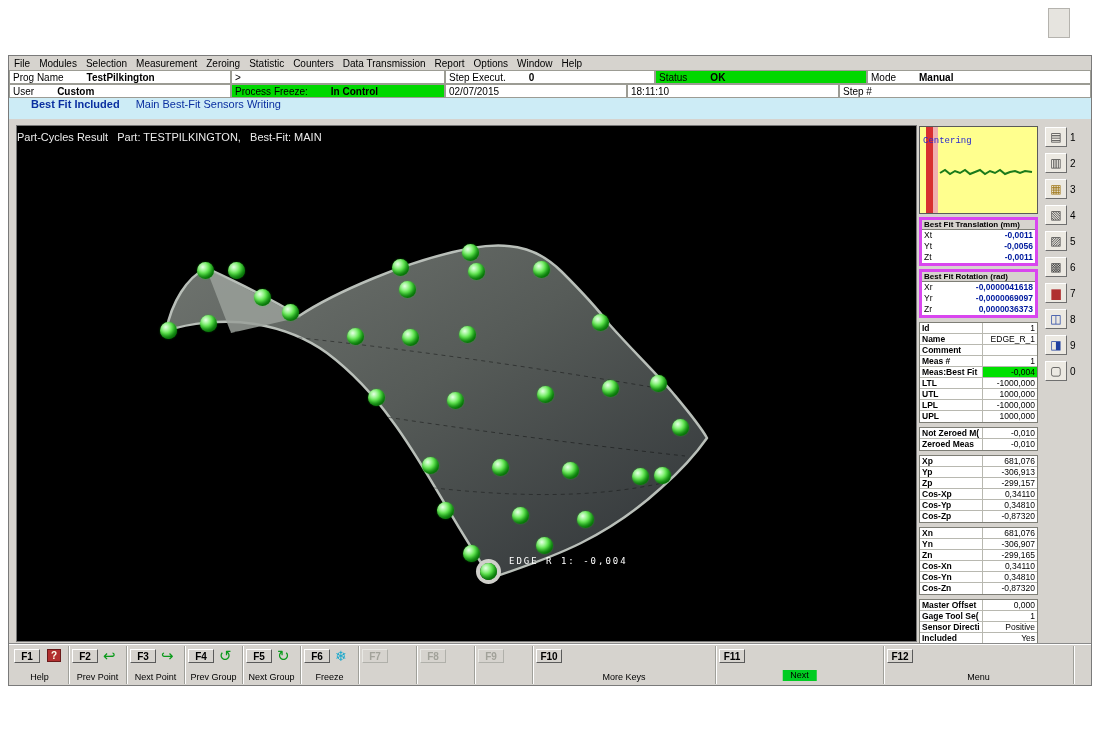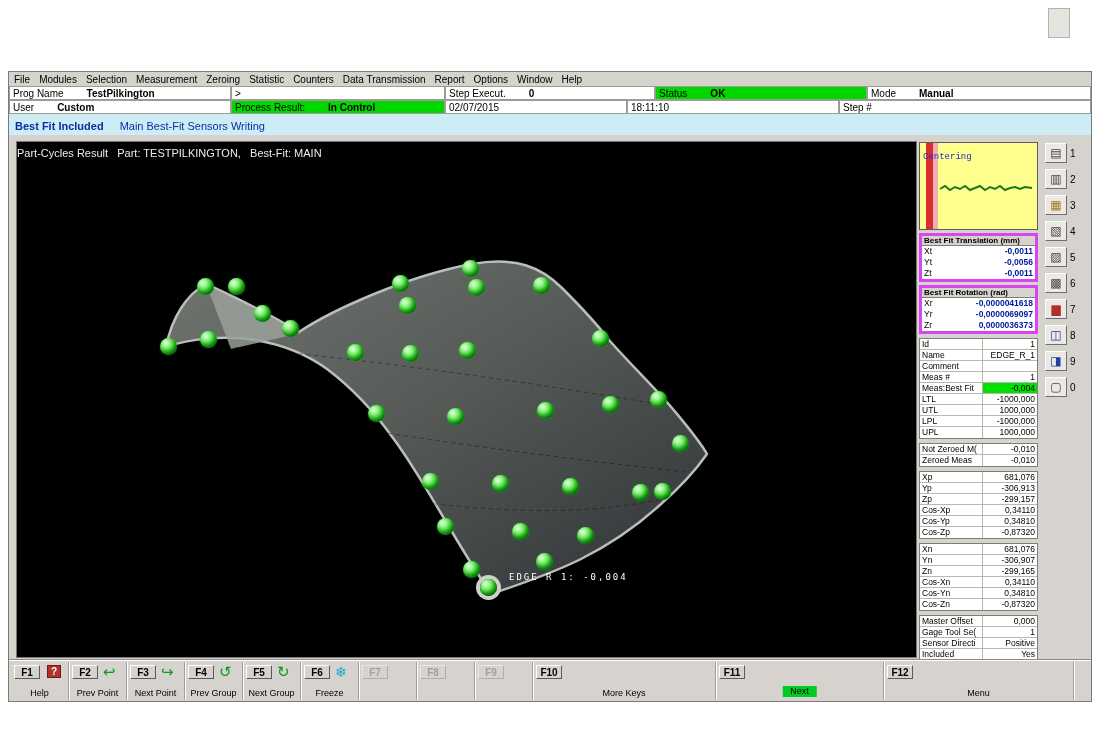--- a/index.html
+++ b/index.html
@@ -1,31 +1,31 @@
 <!DOCTYPE html>
 <html><head>
 <meta charset="utf-8">
 <style>
   * { margin:0; padding:0; box-sizing:border-box; }
   body { width:1100px; height:733px; background:#fff; font-family:"Liberation Sans", sans-serif; overflow:hidden; }
   .page { position:relative; width:1100px; height:733px; background:#fff; }
   .scroll-frag { position:absolute; right:30px; top:8px; width:22px; height:30px; background:#e6e4df; border:1px solid #b5b3ae; }
 
-  .app { position:absolute; left:8px; top:55px; width:1084px; height:631px; background:#d6d3ce; border:1px solid #7a7a7a;margin-top:16px; }
+  .app { position:absolute; left:8px; top:55px; width:1084px; height:631px; background:#d6d3ce; border:1px solid #7a7a7a; }
 
   .menubar { position:absolute; left:0; top:0; right:0; height:14px; display:flex; align-items:center; gap:9px; padding-left:5px; font-size:10px; background:#d6d3ce; white-space:nowrap; }
   .menu-item { cursor:default; }
 
   .hrow { position:absolute; left:0; right:0; height:14px; display:flex; }
   .hrow1 { top:14px; } .hrow2 { top:28px; }
   .hcell { border:1px solid #9c9c94; background:#fff; display:flex; align-items:center; gap:23px; padding:1px 3px; font-size:10px; overflow:hidden; white-space:nowrap; }
   .hcell.green { background:#00d800; }
   .hval { font-weight:bold; }
 
-  .tabbar { position:absolute; top:42px; left:0; right:0; height:23px; background:#cdecf6; display:flex; align-items:center; gap:16px; padding-left:6px; font-size:11px; color:#0a2fa0; }
+  .tabbar { position:absolute; top:42px; left:0; right:0; height:23px; background:#cdecf6; display:flex; align-items:flex-start; gap:16px; padding-left:22px; font-size:11px; color:#0a2fa0; }
   .tab { cursor:pointer; } .tab-active { font-weight:bold; }
 
   .main { position:absolute; top:63px; left:0; right:0; bottom:41px; background:#d6d3ce; }
 
   .viewport { position:absolute; left:8px; top:7px; width:899px; height:515px; background:#000; outline:1px solid #777; overflow:hidden; }
   .viewport svg.surface { position:absolute; left:0; top:0; }
   .vp-title { position:absolute; top:5px; width:100%; text-align:left; color:#ececec; font-size:11px; white-space:pre; }
   .vp-point-label { position:absolute; left:492px; top:430px; color:#fff; font-size:9px; font-family:"DejaVu Sans Mono", monospace; letter-spacing:2px; }
   .sphere { position:absolute; width:17px; height:17px; margin:-9px 0 0 -9px; border-radius:50%;
     background:radial-gradient(circle at 34% 30%, #e6ffe6, #66ee55 38%, #18c318 68%, #0b7d0b);
@@ -39,21 +39,21 @@
 
   .mini { margin-top:3px; background:#fff; border:3px solid #d946ef; font-size:8.5px; }
   .mini-title { background:#d6d3ce; font-weight:bold; font-size:8px; height:10px; line-height:10px; padding-left:2px; border-bottom:1px solid #7e7e76; white-space:nowrap; overflow:hidden; }
   .mrow { display:flex; height:11px; line-height:11px; }
   .mlabel { width:22px; padding-left:2px; }
   .mval { flex:1; text-align:right; padding-right:2px; font-weight:bold; color:#001a9e; }
 
   .grp { margin-top:4px; background:#fff; border:1px solid #7e7e76; }
   .trow { display:flex; height:11px; line-height:11px; font-size:8.5px; border-bottom:1px solid #b8b8b0; cursor:default; }
   .trow:last-child { border-bottom:none; }
-  .tlabel { width:63px; padding-left:2px; border-right:1px solid #b8b8b0; font-weight:normal; white-space:nowrap; overflow:hidden; }
+  .tlabel { width:63px; padding-left:2px; border-right:1px solid #b8b8b0; font-weight:bold; white-space:nowrap; overflow:hidden; }
   .tval { flex:1; text-align:right; padding-right:2px; white-space:nowrap; overflow:hidden; }
   .tval.hl { background:#00e000; }
 
   .rtools { position:absolute; left:1036px; top:8px; width:48px; display:flex; flex-direction:column; gap:6px; }
   .rtool { display:flex; align-items:center; gap:3px; }
   .rtool-btn { width:22px; height:20px; background:#ece9e2; border:1px solid; border-color:#fff #6f6f6f #6f6f6f #fff; display:flex; align-items:center; justify-content:center; padding:0; cursor:pointer; }
   .rtool-glyph { font-size:12px; line-height:1; }
   .rtool-num { font-size:10px; }
 
   .fbar { position:absolute; left:0; right:0; bottom:0; height:41px; background:#d6d3ce; border-top:1px solid #fff; box-shadow:0 -1px 0 #8a8a8a; display:flex; padding:1px 2px; }
@@ -113,21 +113,21 @@
         <span class="hval">Manual</span>
       </div>
     </div>
 
     <div class="hrow hrow2">
       <div class="hcell" style="width:222px">
         <span class="hlabel">User</span>
         <span class="hval">Custom</span>
       </div>
       <div class="hcell green" style="width:214px">
-        <span class="hlabel">Process Result:</span>
+        <span class="hlabel">Process Freeze:</span>
         <span class="hval">In Control</span>
       </div>
       <div class="hcell" style="width:182px">
         <span>02/07/2015</span>
       </div>
       <div class="hcell" style="width:212px">
         <span>18:11:10</span>
       </div>
       <div class="hcell" style="flex:1">
         <span>Step #</span>

